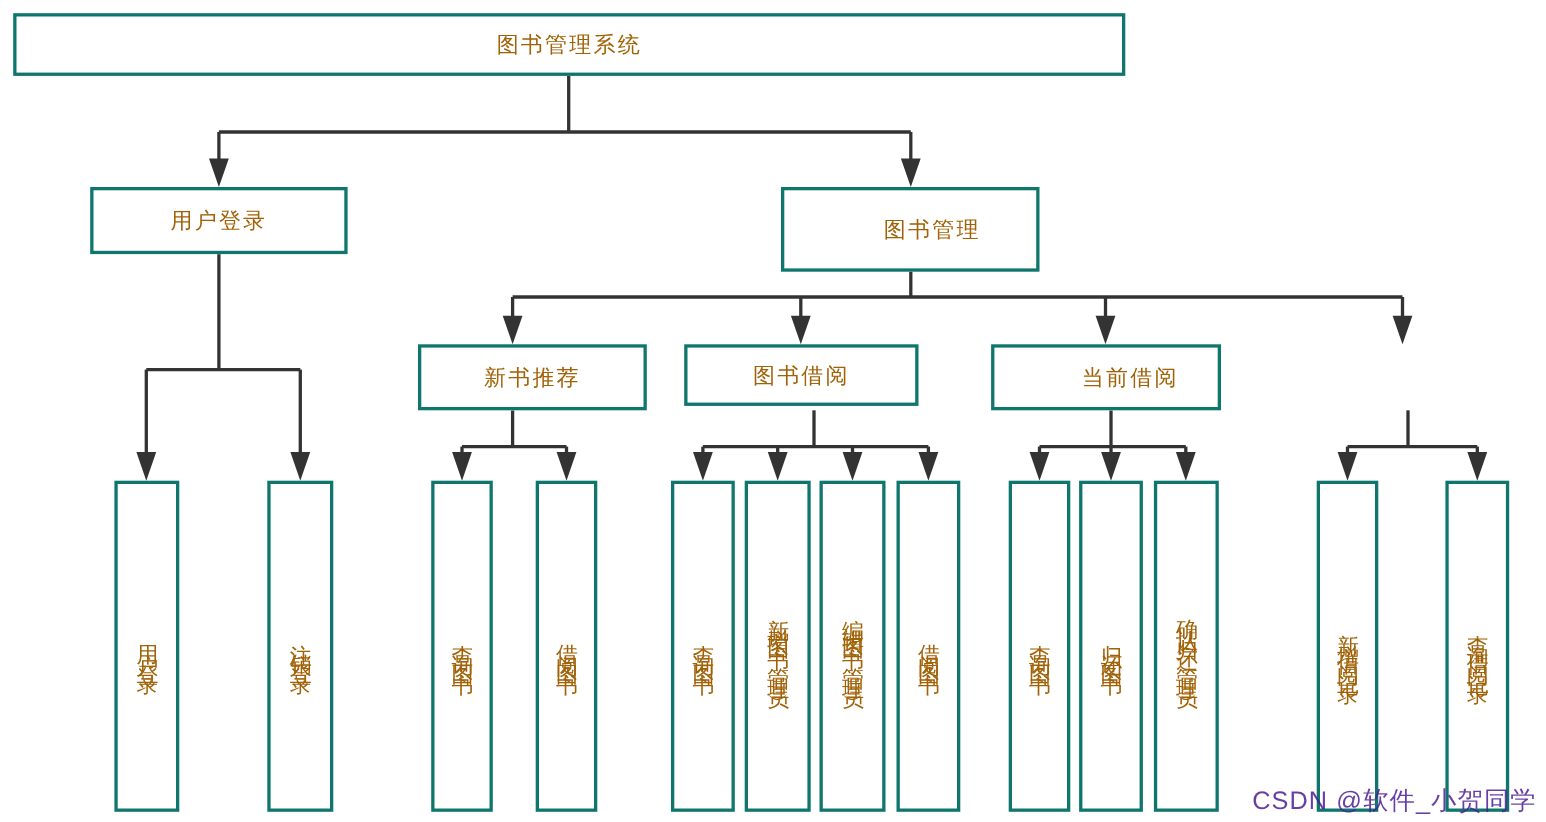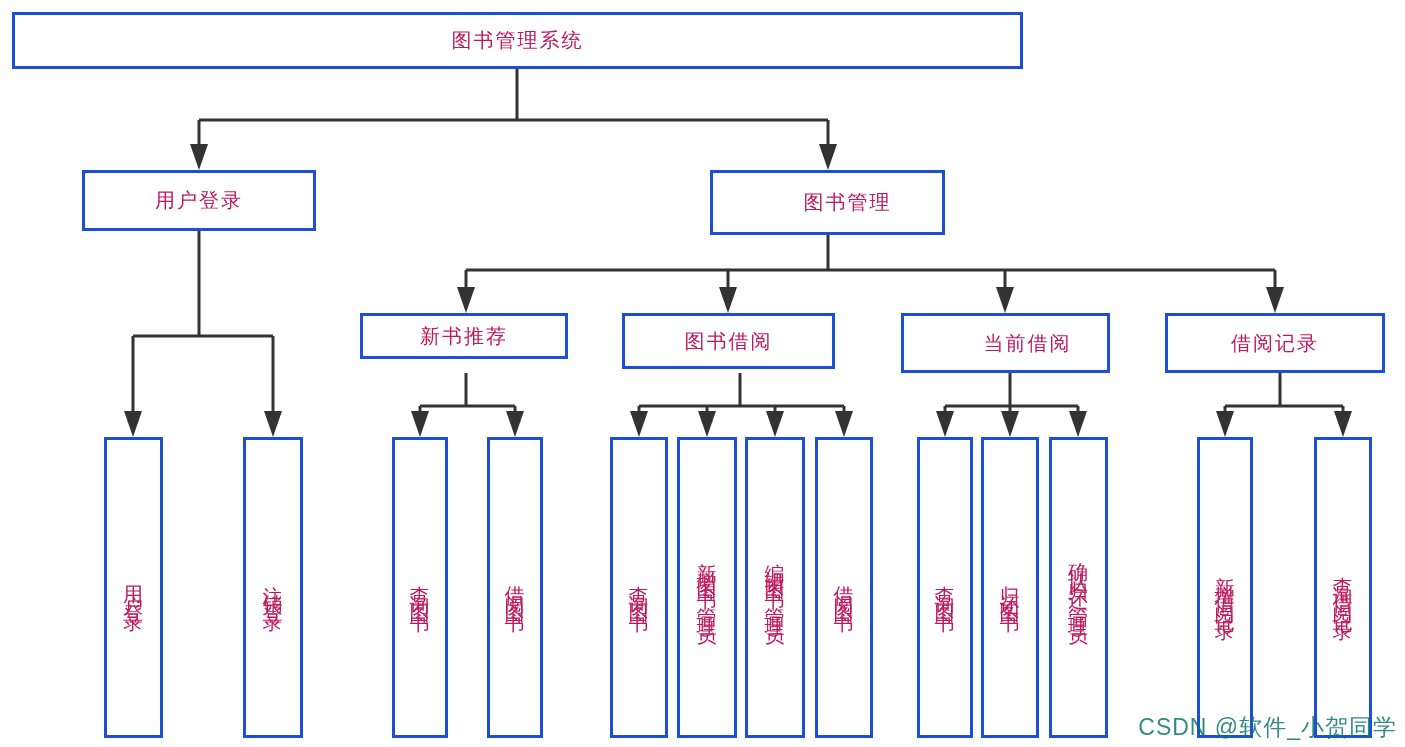--- a/index.html
+++ b/index.html
@@ -17,23 +17,23 @@
   }
   .connectors {
     position: absolute;
     left: 0; top: 0;
     width: 1405px; height: 747px;
     z-index: 1;
   }
   .node {
     position: absolute;
     box-sizing: border-box;
-    border: 3px solid #1d4ed8;
+    border: 3px solid #0f766e;
     background: #ffffff;
-    color: #be185d;
+    color: #a16207;
     display: flex;
     align-items: center;
     justify-content: center;
     font-size: 20px;
     z-index: 2;
     text-align: center;
   }
   .node.h {
     letter-spacing: 2px;
   }
@@ -41,21 +41,21 @@
     writing-mode: vertical-rl;
     text-orientation: mixed;
     letter-spacing: 9px;
     line-height: 1;
   }
   .watermark {
     position: absolute;
     top: 712px;
     right: 8px;
     font-size: 23px;
-    color: #0f766e;
+    color: #4c1d95;
     opacity: 0.85;
     letter-spacing: 1px;
     white-space: nowrap;
     z-index: 5;
   }
 </style>
 </head>
 <body>
 
 <div class="canvas">
@@ -122,26 +122,25 @@
       <polygon points="1010,437 1001,411 1019,411"></polygon>
       <polygon points="1078,437 1069,411 1087,411"></polygon>
       <polygon points="1225,437 1216,411 1234,411"></polygon>
       <polygon points="1343,437 1334,411 1352,411"></polygon>
     </g>
   </svg>
 
   <div class="node h" style="left:12px; top:12px; width:1011px; height:57px;">图书管理系统</div>
 
   <div class="node h" style="left:82px; top:170px; width:234px; height:61px;">用户登录</div>
-  <div class="node h" style="left:710px; top:170px; width:235px; height:65px;padding-left:40px;">图书管理</div>
+  <div class="node h" style="left:710px; top:170px; width:235px; height:77px;padding-left:40px;">图书管理</div>
 
-  <div class="node h" style="left:360px; top:313px; width:208px; height:46px;">新书推荐</div>
+  <div class="node h" style="left:380px; top:313px; width:208px; height:60px;">新书推荐</div>
   <div class="node h" style="left:622px; top:313px; width:213px; height:56px;">图书借阅</div>
   <div class="node h" style="left:901px; top:313px; width:209px; height:60px;padding-left:44px;">当前借阅</div>
-  <div class="node h" style="left:1165px; top:313px; width:220px; height:60px;">借阅记录</div>
 
   <div class="node v" style="left:104px; top:437px; width:59px; height:301px;">用户登录</div>
   <div class="node v" style="left:243px; top:437px; width:60px; height:301px;">注销登录</div>
 
   <div class="node v" style="left:392px; top:437px; width:56px; height:301px;">查询图书</div>
   <div class="node v" style="left:487px; top:437px; width:56px; height:301px;">借阅图书</div>
 
   <div class="node v" style="left:610px; top:437px; width:58px; height:301px;">查询图书</div>
   <div class="node v" style="left:677px; top:437px; width:60px; height:301px;">新增图书（管理员）</div>
   <div class="node v" style="left:745px; top:437px; width:60px; height:301px;">编辑图书（管理员）</div>

